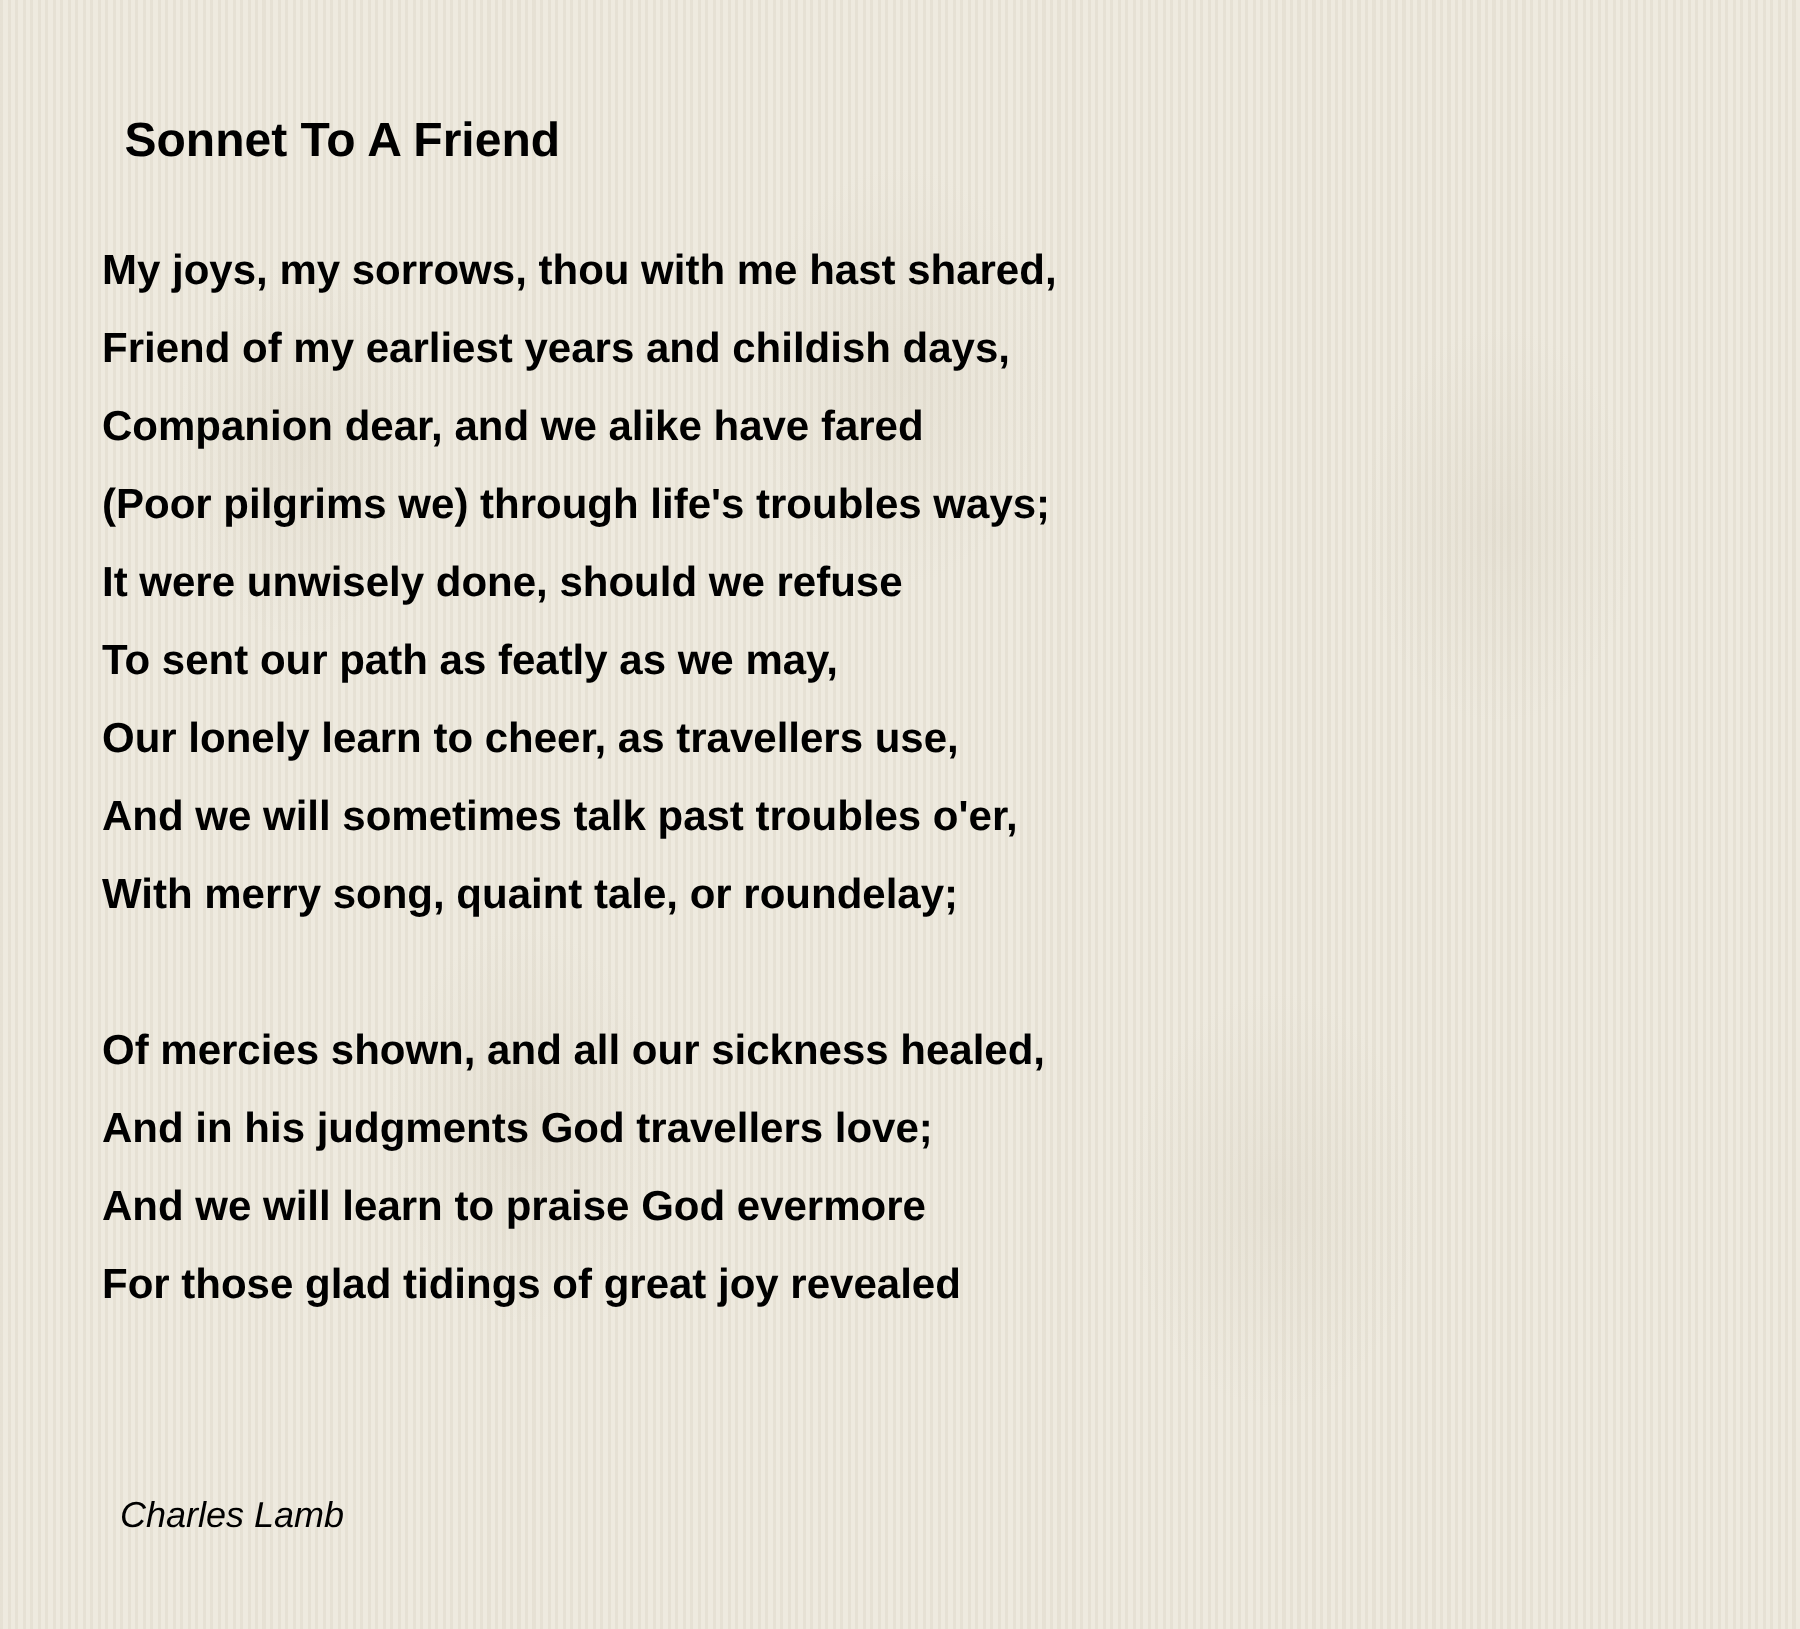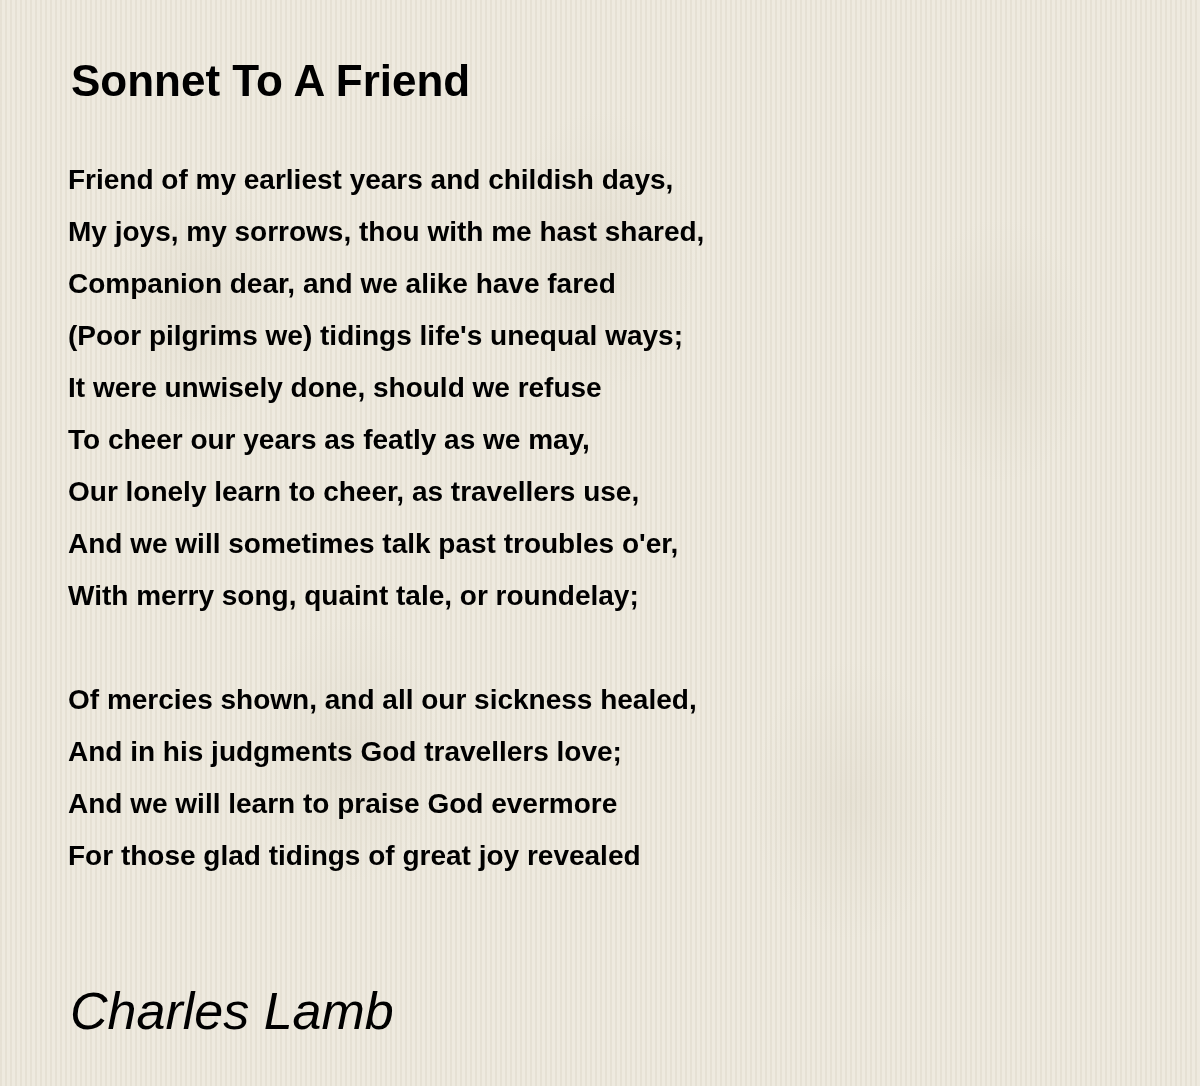--- a/index.html
+++ b/index.html
@@ -11,44 +11,44 @@
       radial-gradient(ellipse 120px 180px at 200px 300px, rgba(210,202,185,0.25), rgba(0,0,0,0) 70%),
       radial-gradient(ellipse 140px 200px at 600px 250px, rgba(210,202,185,0.25), rgba(0,0,0,0) 70%),
       radial-gradient(ellipse 130px 190px at 1000px 350px, rgba(210,202,185,0.25), rgba(0,0,0,0) 70%),
       radial-gradient(ellipse 130px 190px at 350px 750px, rgba(210,202,185,0.25), rgba(0,0,0,0) 70%),
       radial-gradient(ellipse 140px 200px at 850px 800px, rgba(210,202,185,0.25), rgba(0,0,0,0) 70%);
     font-family: "Liberation Sans", sans-serif;
     color: #000;
   }
   .title {
     position: absolute; left: 67px; top: 54px;
-    font-size: 44px; font-weight: bold; margin: 4px; line-height: 46px;
+    font-size: 32px; font-weight: bold; margin: 16px; line-height: 46px;
   }
   .poem { position: absolute; left: 68px; top: 154px; }
   .line {
     font-size: 28px; font-weight: bold; line-height: 52px; height: 52px; white-space: nowrap;
   }
   .author {
-    position: absolute; left: 70px; top: 986px;
-    font-size: 52px; font-style: italic; line-height: 50px;
+    position: absolute; left: 80px; top: 986px;
+    font-size: 24px; font-style: italic; line-height: 50px;
   }
 </style>
 </head>
 <body>
 
 <h1 class="title">Sonnet To A Friend</h1>
 
 <div class="poem">
   <div>
+    <div class="line">My joys, my sorrows, thou with me hast shared,</div>
     <div class="line">Friend of my earliest years and childish days,</div>
-    <div class="line">My joys, my sorrows, thou with me hast shared,</div>
     <div class="line">Companion dear, and we alike have fared</div>
-    <div class="line">(Poor pilgrims we) tidings life's unequal ways;</div>
+    <div class="line">(Poor pilgrims we) through life's troubles ways;</div>
     <div class="line">It were unwisely done, should we refuse</div>
-    <div class="line">To cheer our years as featly as we may,</div>
+    <div class="line">To sent our path as featly as we may,</div>
     <div class="line">Our lonely learn to cheer, as travellers use,</div>
     <div class="line">And we will sometimes talk past troubles o'er,</div>
     <div class="line">With merry song, quaint tale, or roundelay;</div>
   </div>
   <div class="line"></div>
   <div>
     <div class="line">Of mercies shown, and all our sickness healed,</div>
     <div class="line">And in his judgments God travellers love;</div>
     <div class="line">And we will learn to praise God evermore</div>
     <div class="line">For those glad tidings of great joy revealed</div>

